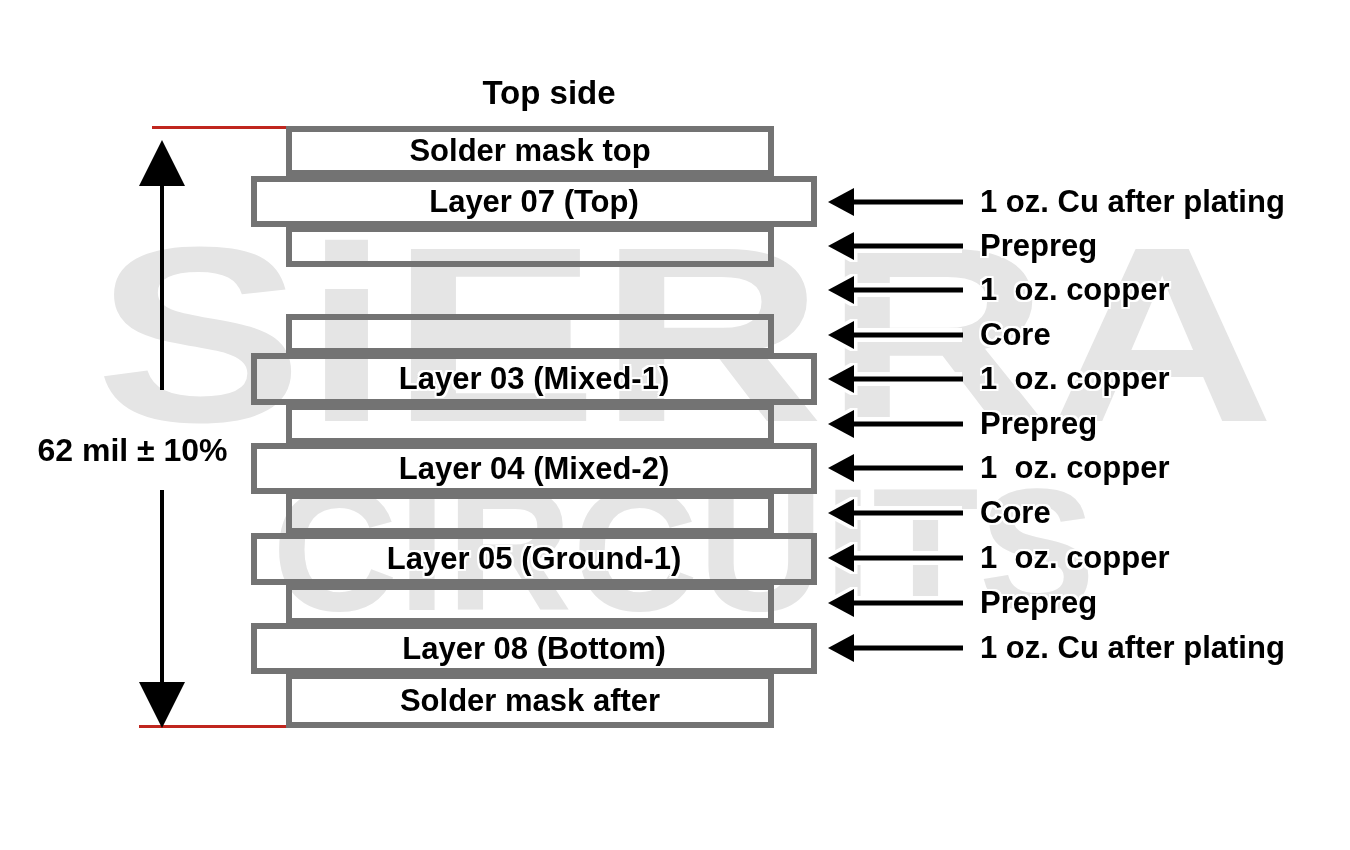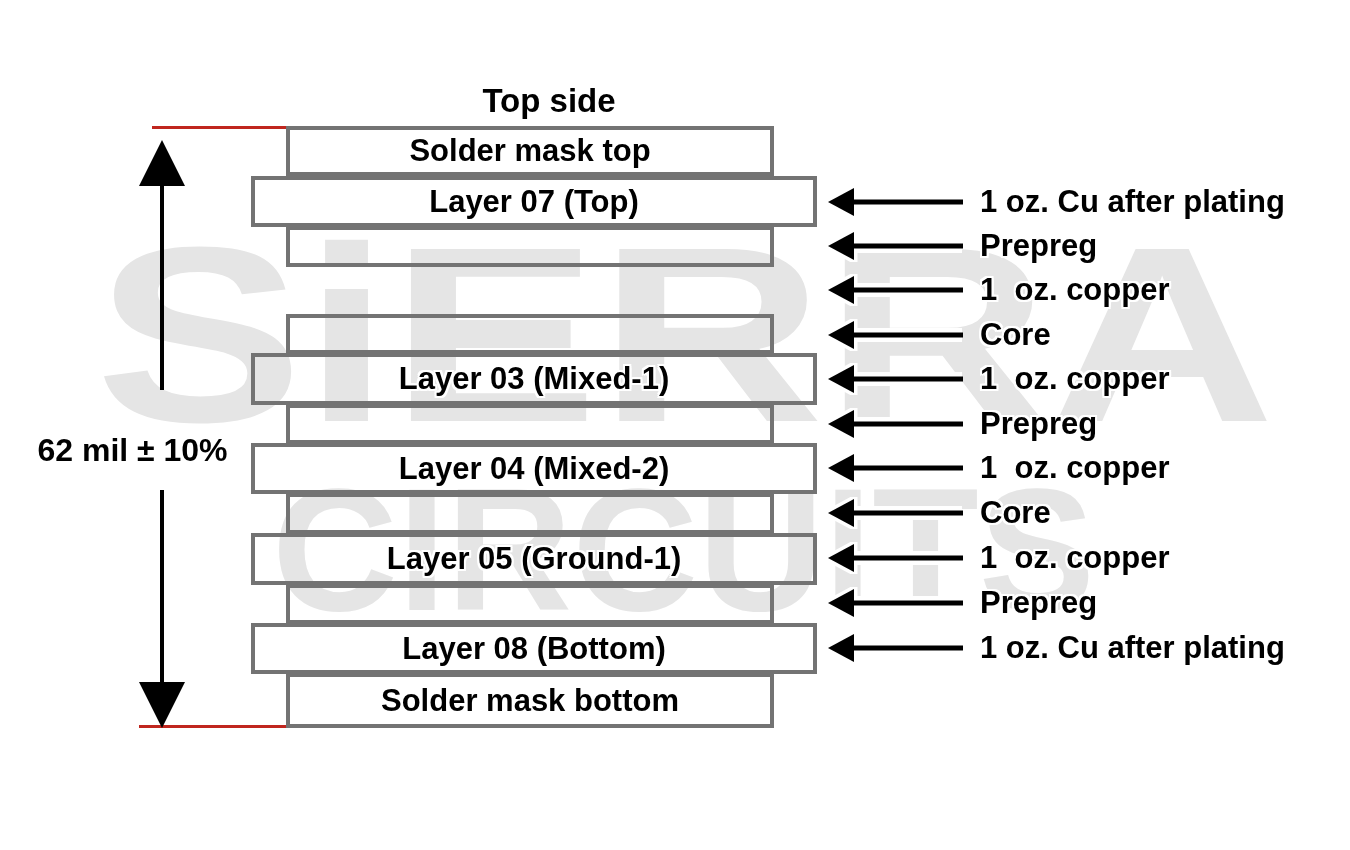--- a/index.html
+++ b/index.html
@@ -6,21 +6,21 @@
   body{width:1350px;height:850px;overflow:hidden;
        font-family:"Liberation Sans", sans-serif;}
   .canvas{position:relative;width:1350px;height:850px;background:#fff;}
 
   
   .watermark{position:absolute;left:0;top:0;z-index:0;}
   .wm1{font-family:"Liberation Sans",sans-serif;font-weight:bold;font-size:250px;fill:#e5e5e5;}
   .wm2{font-family:"Liberation Sans",sans-serif;font-weight:bold;font-size:174px;fill:#e5e5e5;}
 
   
-  .box{position:absolute;box-sizing:border-box;border:4px solid #737373;
+  .box{position:absolute;box-sizing:border-box;border:6px solid #737373;
        background:transparent;display:flex;align-items:center;justify-content:center;z-index:2;}
   .box-label{font-weight:bold;font-size:31px;color:#000;white-space:pre;
        text-shadow:2px 0 0 #fff,-2px 0 0 #fff,0 2px 0 #fff,0 -2px 0 #fff,
                    2px 2px 0 #fff,-2px -2px 0 #fff,2px -2px 0 #fff,-2px 2px 0 #fff;}
   
   .diel{left:286px;width:488px;}
   .sm-top {top:126px;height:50px;}
   .d-p1   {top:226px;height:41px;}
   .d-c1   {top:314px;height:40px;}
   .d-p2   {top:404px;height:40px;}
@@ -38,21 +38,21 @@
 
   
   .rail{position:absolute;height:3px;background:#c0261e;z-index:2;}
   .rail-top{left:152px;top:126px;width:134px;}
   .rail-bottom{left:139px;top:725px;width:147px;}
 
   
   .side-title{position:absolute;width:300px;text-align:center;font-weight:bold;
        font-size:33px;color:#000;z-index:3;
        text-shadow:2px 0 0 #fff,-2px 0 0 #fff,0 2px 0 #fff,0 -2px 0 #fff;}
-  .side-title.top{left:399px;top:82px;}
+  .side-title.top{left:399px;top:74px;}
   .side-title.bottom{left:396px;top:734px;}
 
   
   .dim-line{position:absolute;width:4px;background:#000;z-index:3;}
   .dim-seg1{left:160px;top:184px;height:206px;}
   .dim-seg2{left:160px;top:490px;height:192px;}
   .dim-tri{position:absolute;width:0;height:0;z-index:3;
        border-left:23px solid transparent;border-right:23px solid transparent;}
   .dim-tri.up{left:139px;top:140px;border-bottom:46px solid #000;}
   .dim-tri.down{left:139px;top:682px;border-top:46px solid #000;}
@@ -85,21 +85,21 @@
 
   <div class="box diel sm-top">
     <span class="box-label">Solder mask top</span>
   </div>
   <div class="box diel d-p1"></div>
   <div class="box diel d-c1"></div>
   <div class="box diel d-p2"></div>
   <div class="box diel d-c2"></div>
   <div class="box diel d-p3"></div>
   <div class="box diel sm-bot">
-    <span class="box-label">Solder mask bottom</span>
+    <span class="box-label">Solder mask after</span>
   </div>
 
   <div class="box copper l01">
     <span class="box-label">Layer 07 (Top)</span>
   </div>
   <div class="box copper l03">
     <span class="box-label">Layer 03 (Mixed-1)</span>
   </div>
   <div class="box copper l04">
     <span class="box-label">Layer 04 (Mixed-2)</span>

